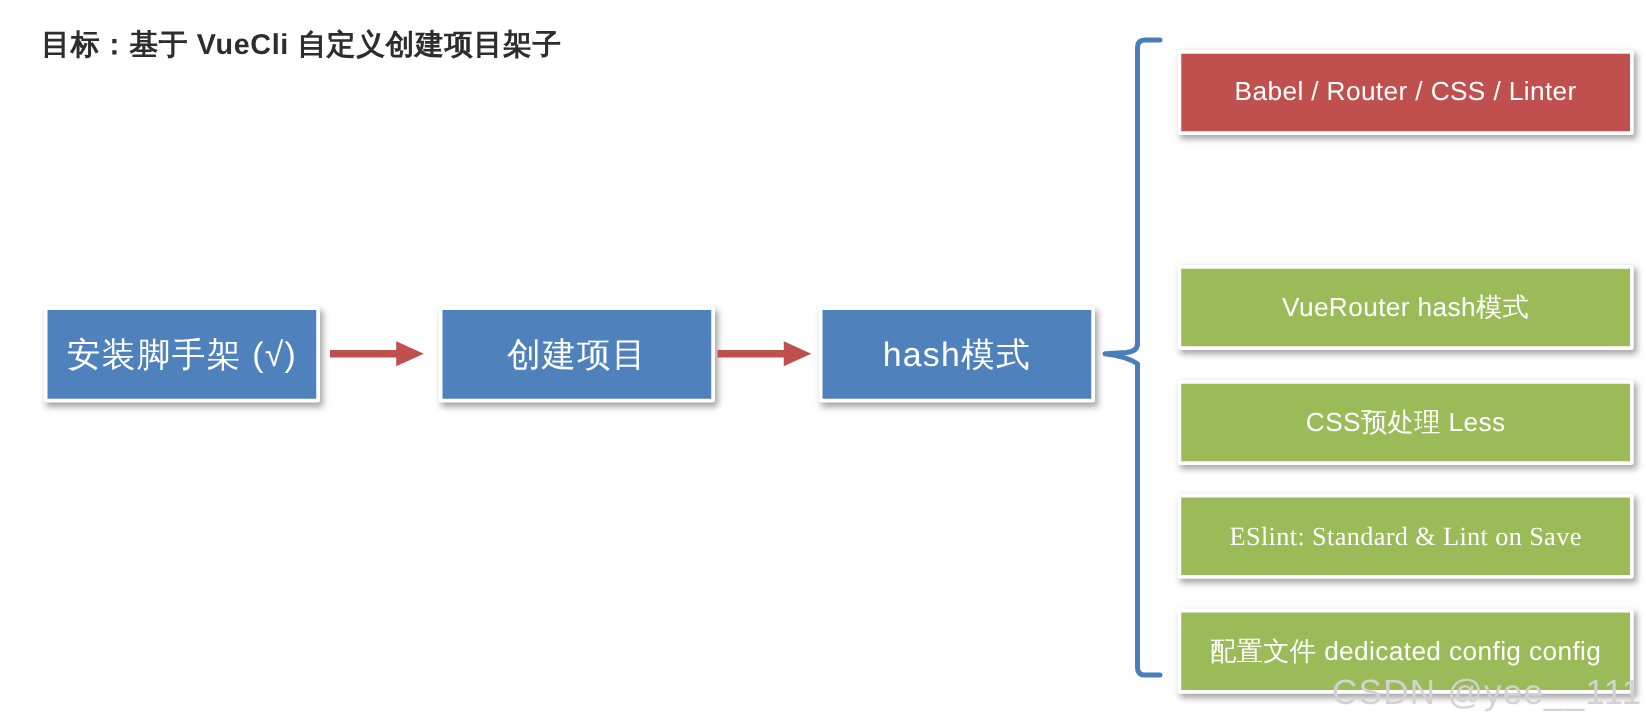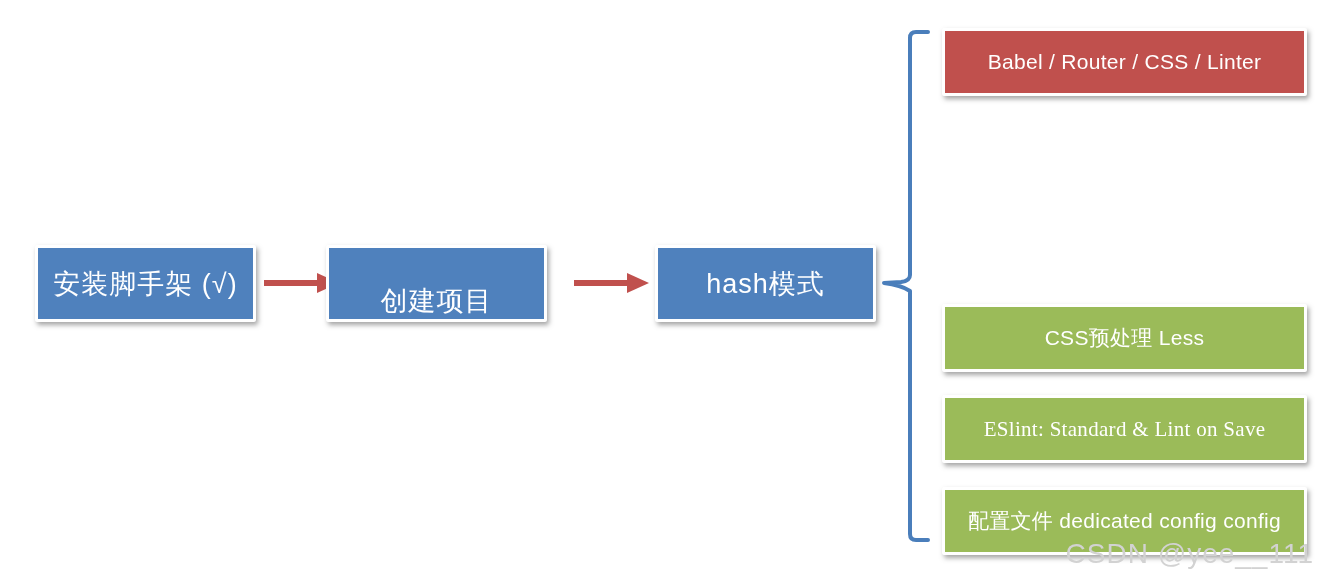--- a/index.html
+++ b/index.html
@@ -40,21 +40,21 @@
   }
   .flow-box {
     width: 221px;
     height: 77px;
     top: 245px;
     background: var(--flow-box, #4f81bd);
     font-size: 27px;
     letter-spacing: 1px;
   }
   .flow-box.s1 { left: 35px; }
-  .flow-box.s2 { left: 326px; align-items: flex-end; }
+  .flow-box.s2 { left: 351px; }
   .flow-box.s3 { left: 655px; }
   .arrow-svg {
     position: absolute;
     top: 270px;
     width: 80px;
     height: 26px;
   }
   .arrow-svg.a1 { left: 261px; }
   .arrow-svg.a2 { left: 571px; }
   .arrow-svg line { stroke: var(--arrow, #c0504d); stroke-width: 6; }
@@ -75,21 +75,21 @@
   }
   .option-box {
     left: 942px;
     width: 365px;
     height: 68px;
     font-size: 21px;
     letter-spacing: 0.3px;
   }
   .option-box.red { background: var(--option-red, #c0504d); }
   .option-box.green { background: var(--option-green, #9bbb59); }
-  .option-box.o1 { top: 28px; }
+  .option-box.o1 { top: 40px; }
   .option-box.o2 { top: 120px; }
   .option-box.o3 { top: 212px; }
   .option-box.o4 { top: 304px; }
   .option-box.o5 { top: 395px; font-family: Liberation Serif, serif; }
   .option-box.o6 { top: 487px; }
   .watermark {
     position: absolute;
     right: 3px;
     top: 538px;
     font-size: 28px;
@@ -97,20 +97,21 @@
     letter-spacing: 1px;
     white-space: nowrap;
     z-index: 5;
   }
 </style>
 </head>
 <body>
 
 <div class="canvas">
 
+  <h1 class="title">目标：基于 VueCli 自定义创建项目架子</h1>
 
   <div class="box flow-box s1">
     <span>安装脚手架 (√)</span>
   </div>
 
   <svg class="arrow-svg a1" viewBox="0 0 80 26" aria-hidden="true">
     <line x1="3" y1="13" x2="57" y2="13"></line>
     <polygon points="56,3 78,13 56,23"></polygon>
   </svg>
 
@@ -127,20 +128,23 @@
     <span>hash模式</span>
   </div>
 
   <svg class="bracket-svg" viewBox="0 0 52 522" aria-hidden="true">
     <path d="M48,6 L36,6 Q30,6 30,12 L30,249 Q30,255 21,256 L4,257 Q21,259 30,265 L30,508 Q30,514 36,514 L48,514"></path>
   </svg>
 
   <div class="box option-box red o1">
     <span>Babel / Router / CSS / Linter</span>
   </div>
+  <div class="box option-box green o3">
+    <span>VueRouter hash模式</span>
+  </div>
   <div class="box option-box green o4">
     <span>CSS预处理 Less</span>
   </div>
   <div class="box option-box green o5">
     <span>ESlint: Standard &amp; Lint on Save</span>
   </div>
   <div class="box option-box green o6">
     <span>配置文件 dedicated config config</span>
   </div>
 

